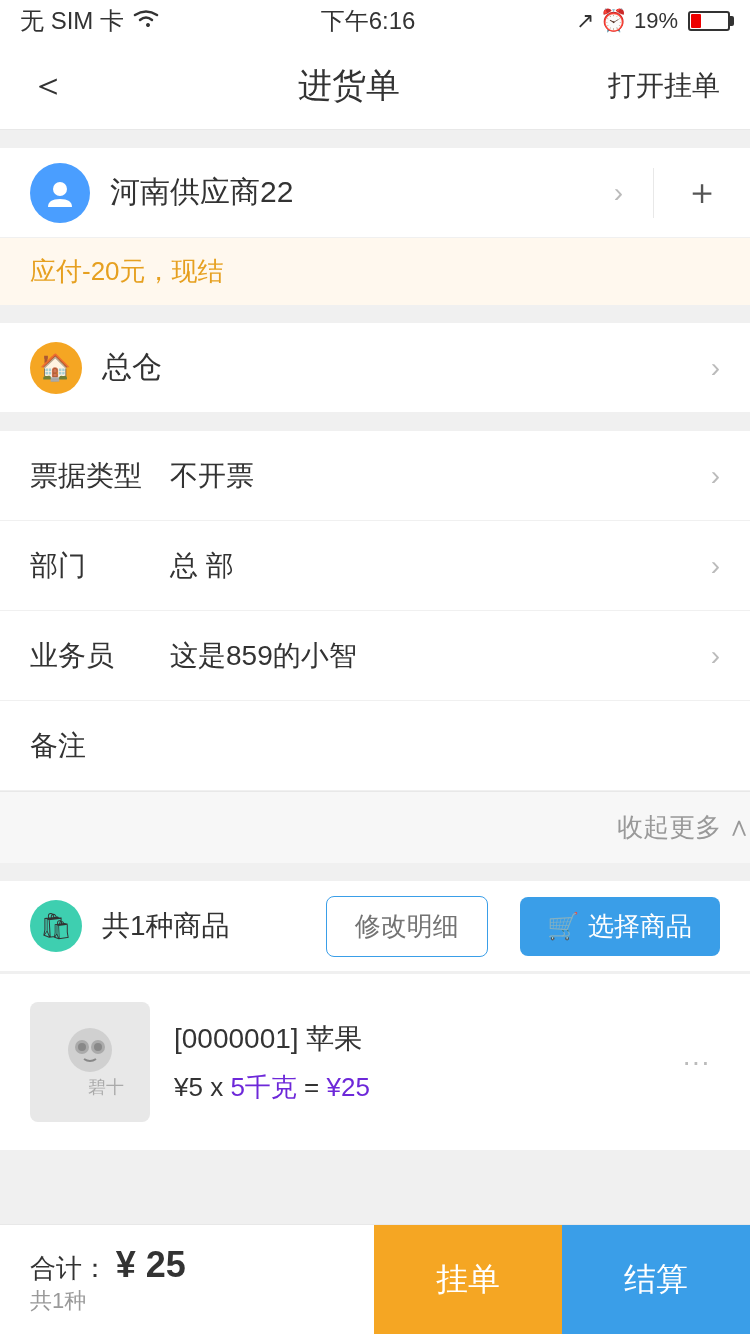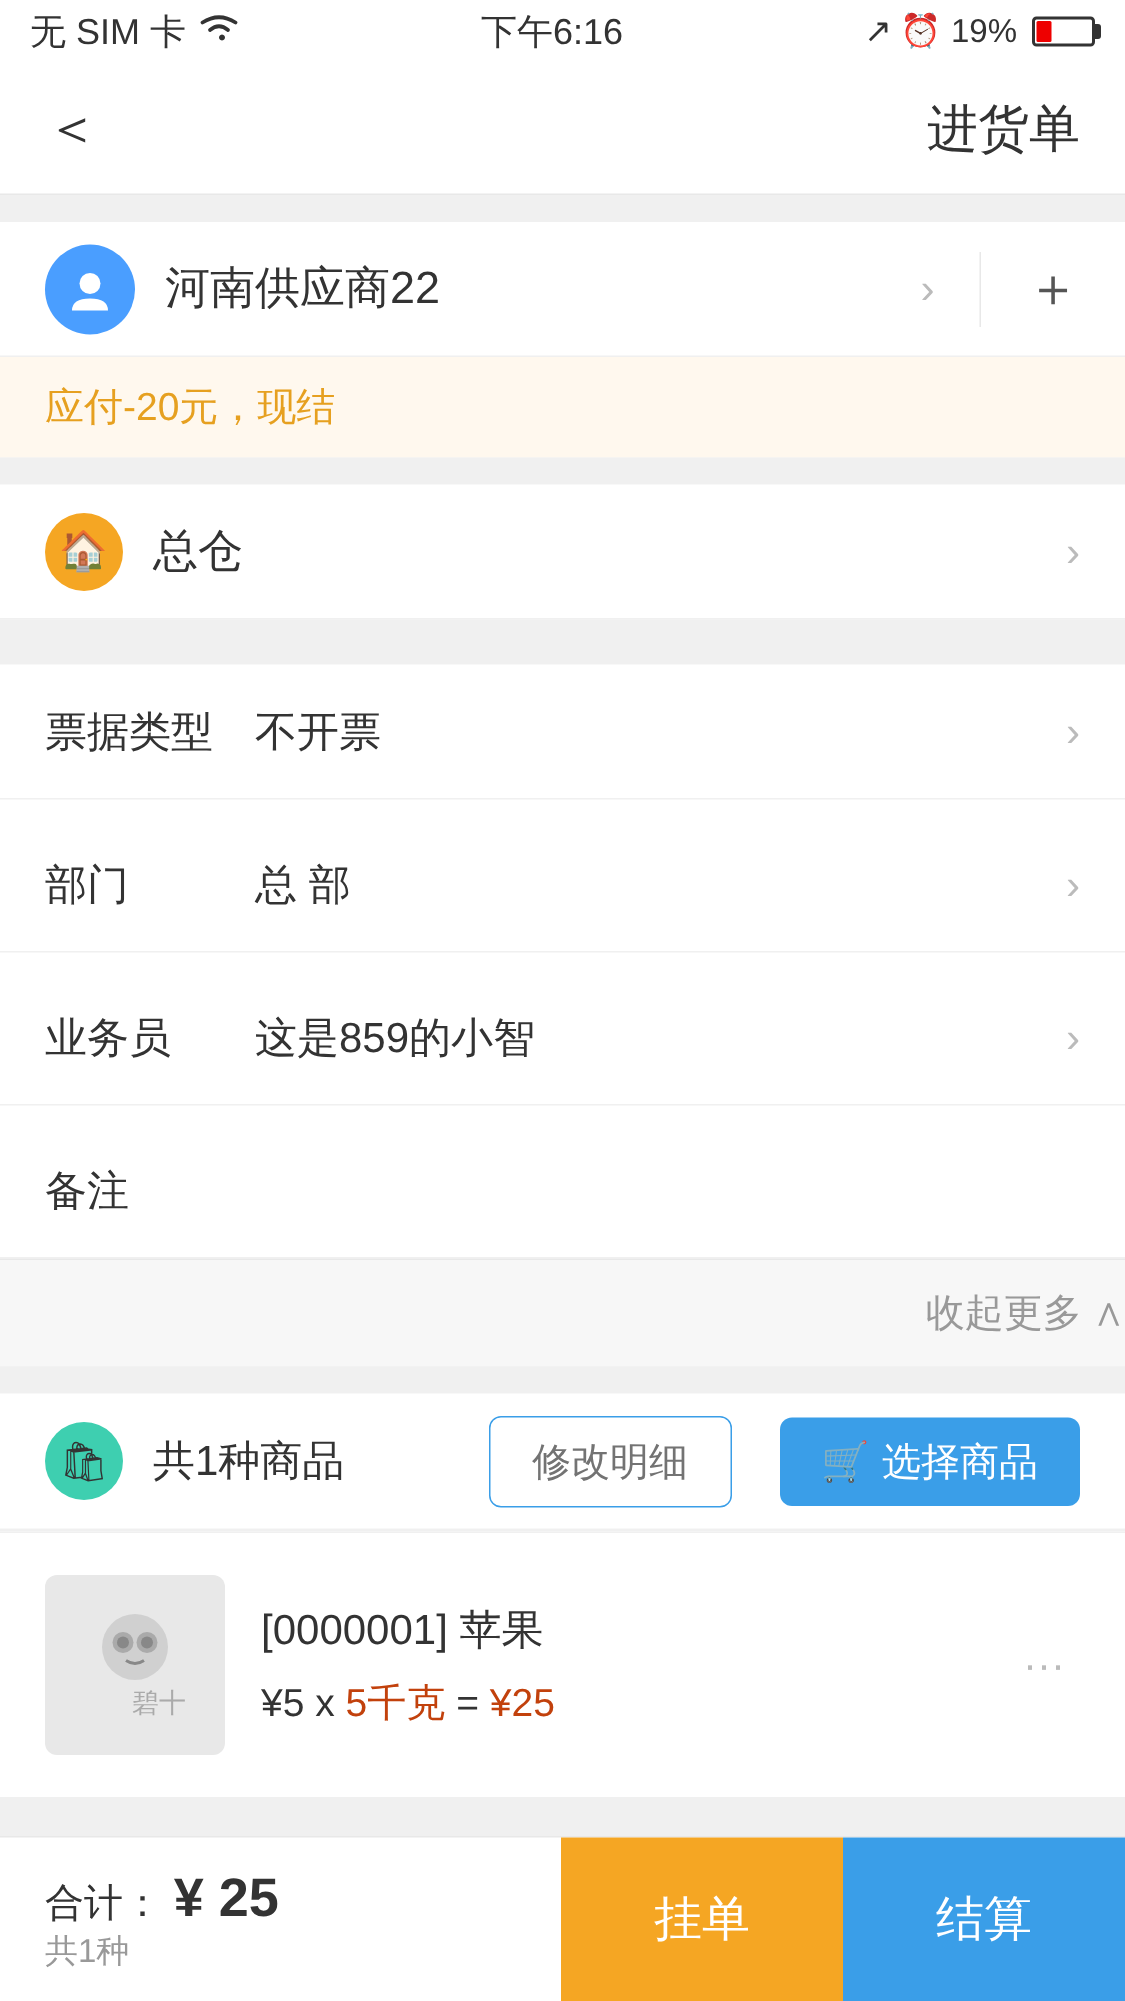--- a/index.html
+++ b/index.html
@@ -185,21 +185,20 @@
     
     .form-section {
       background: #fff;
     }
     .form-row {
       display: flex;
       align-items: center;
       padding: 0 30px;
       height: 90px;
       border-bottom: 1px solid #f0f0f0;
-      margin-top: 12px;
     }
     .form-label {
       width: 140px;
       font-size: 28px;
       color: #333;
       flex-shrink: 0;
     }
     .form-value {
       flex: 1;
       font-size: 28px;
@@ -306,21 +305,21 @@
     .product-name {
       font-size: 28px;
       color: #333;
       margin-bottom: 12px;
     }
     .product-price {
       font-size: 26px;
       color: #333;
     }
     .product-price .highlight {
-      color: #c2410c;
+      color: #6d28d9;
       margin-top: 12px;
     }
     .product-more {
       color: #bbb;
       font-size: 28px;
       cursor: pointer;
       padding: 10px;
     }
 
     
@@ -403,20 +402,21 @@
     <span>19%</span>
     <span class="battery">
       <span class="battery-fill"></span>
     </span>
   </div>
 </div>
 
 <div class="nav-bar">
   <span class="nav-back">＜</span>
   <span class="nav-title">进货单</span>
+  <span class="nav-action">打开挂单</span>
 </div>
 
 <div class="page-content">
 
   <div class="section-divider"></div>
 
   <div class="card">
     <div class="supplier-row">
       <div class="supplier-avatar">
         <svg width="32" height="32" viewBox="0 0 32 32">

